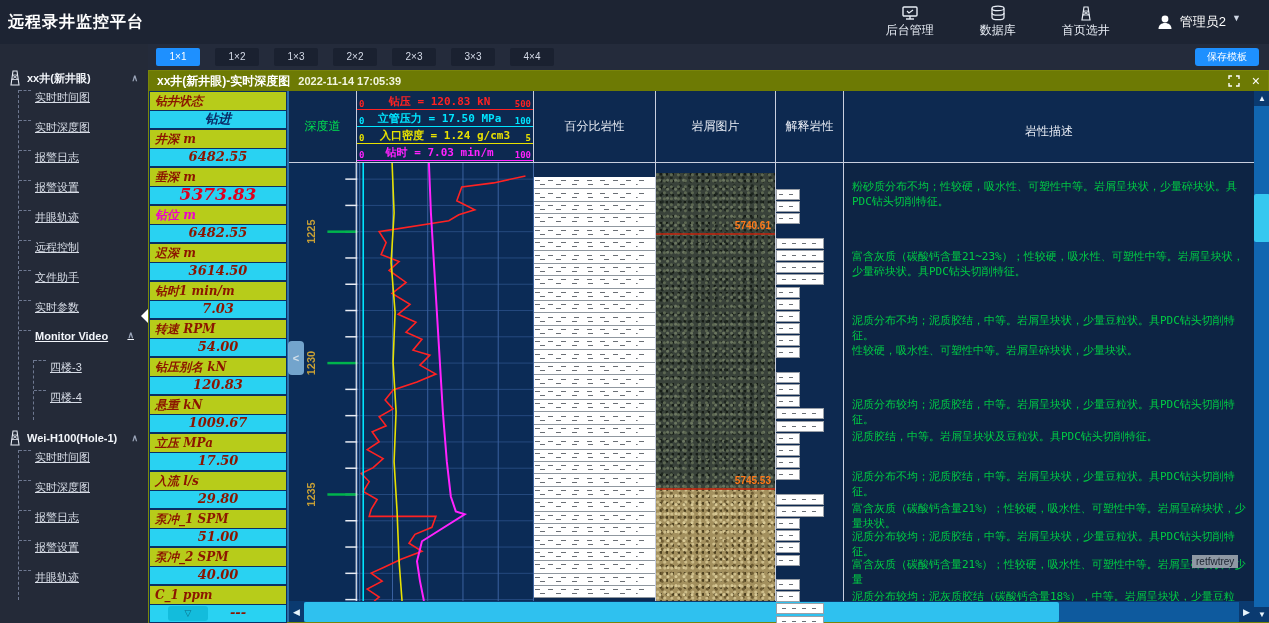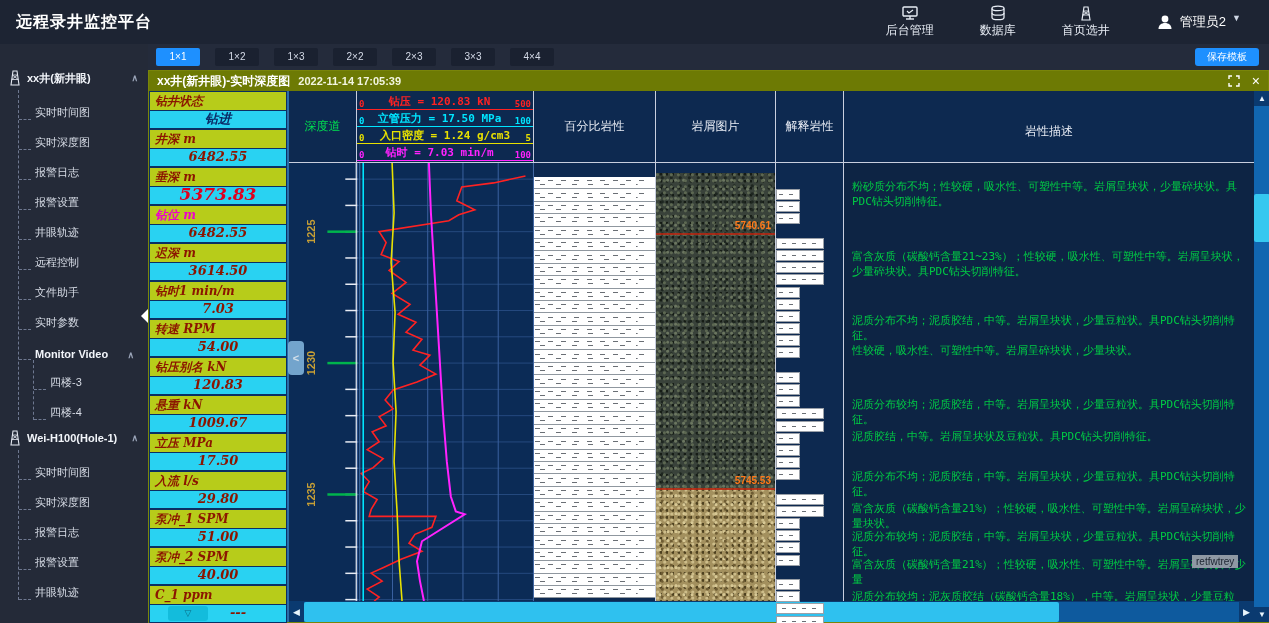--- a/index.html
+++ b/index.html
@@ -7,21 +7,21 @@
     font-family:"Liberation Sans", sans-serif; }
   .app { position:relative; width:1269px; height:623px; background:#1b2130; }
 
   
   .hdr { position:absolute; left:0; top:0; width:1269px; height:44px; background:#1d2433;
          display:flex; align-items:center; }
   .brand { display:flex; align-items:center; gap:8px; padding-left:12px; width:180px; }
   .brand-mark { width:40px; height:34px; }
   .brand-txt .cn { color:#fff; font-size:17px; font-weight:bold; font-family:"DejaVu Serif",serif; letter-spacing:2px;}
   .brand-txt .en { color:#e8ecf4; font-size:7px; letter-spacing:1px; }
-  .app-title { color:#fff; font-size:16px; font-weight:bold; letter-spacing:1px; margin-left:16px; }
+  .app-title { color:#fff; font-size:16px; font-weight:bold; letter-spacing:1px; margin-left:8px; }
   .hdr-nav { margin-left:auto; display:flex; align-items:center; gap:46px; padding-right:28px; }
   .nav-item { display:flex; flex-direction:column; align-items:center; color:#e8edf5; font-size:12px; cursor:pointer; }
   .nav-item svg { width:18px; height:16px; margin-bottom:1px; }
   .user { display:flex; align-items:flex-start; gap:6px; color:#fff; font-size:13px; }
   .user svg { width:18px; height:18px; }
   .user .caret { font-size:9px; color:#cfd6e4; }
 
   
   .tabstrip { position:absolute; left:148px; top:44px; width:1121px; height:26px; background:#242b3b;
               display:flex; align-items:center; }
@@ -32,21 +32,21 @@
   .save-btn { margin-left:auto; margin-right:10px; background:#1e90ff; color:#fff; border:none;
               font-size:10px; height:18px; padding:0 12px; border-radius:3px; cursor:pointer; }
 
   
   .sidebar { position:absolute; left:0; top:44px; width:148px; height:579px; background:#242a38;
              padding:16px 0 0 8px; color:#dbe0ea; font-size:11px; overflow:hidden; }
   .well-row { display:flex; align-items:center; gap:5px; font-weight:bold; color:#f2f5fa; margin:10px 0 4px 0; cursor:pointer;}
   .well-row svg { width:14px; height:16px; flex:none; }
   .well-row .caret { margin-left:auto; margin-right:10px; color:#9aa4b8; font-size:9px; }
   .kids { margin-left:10px; border-left:1px dashed #6e7890; }
-  .titem { display:flex; align-items:flex-end; height:30px; cursor:pointer; color:#d7dce6; }
+  .titem { display:flex; align-items:flex-start; height:30px; cursor:pointer; color:#d7dce6;text-decoration:underline; }
   .titem::before { content:""; width:12px; border-top:1px dashed #6e7890; margin-right:4px; flex:none; }
   .titem.bold { font-weight:bold; color:#f2f5fa; }
   .titem .caret { margin-left:auto; margin-right:14px; color:#9aa4b8; font-size:9px; }
   .kids2 { margin-left:14px; border-left:1px dashed #6e7890; }
   .collapse-handle { position:absolute; left:141px; top:308px; width:0; height:0;
       border-top:8px solid transparent; border-bottom:8px solid transparent; border-right:8px solid #ffffff; cursor:pointer;}
 
   
   .window { position:absolute; left:148px; top:70px; width:1121px; height:553px;
             border:1px solid #79850a; background:#0d2950; }

